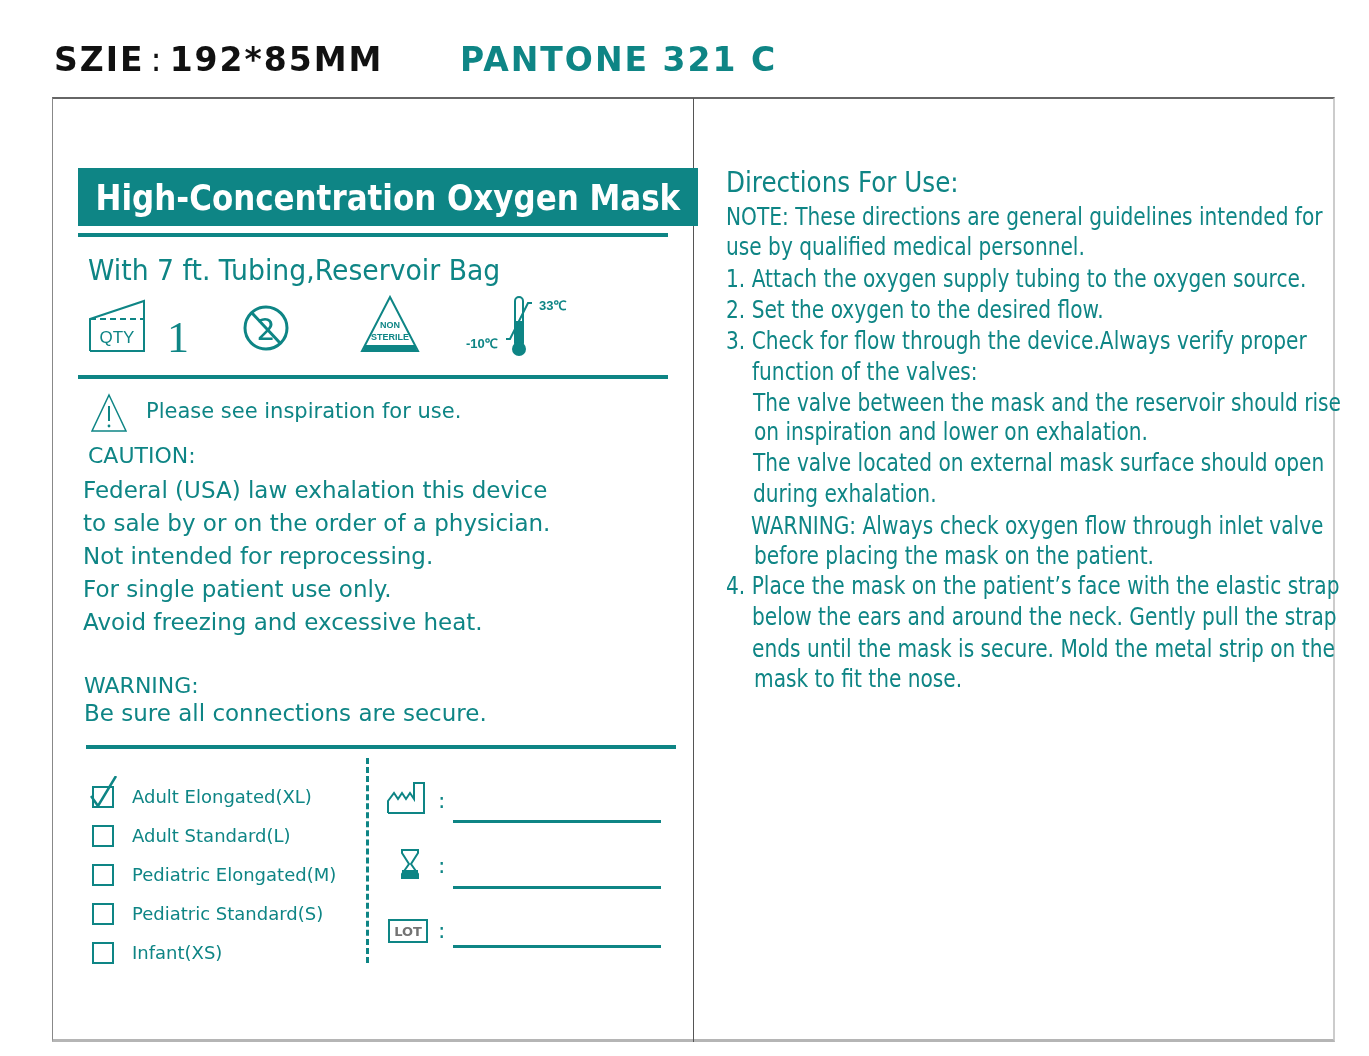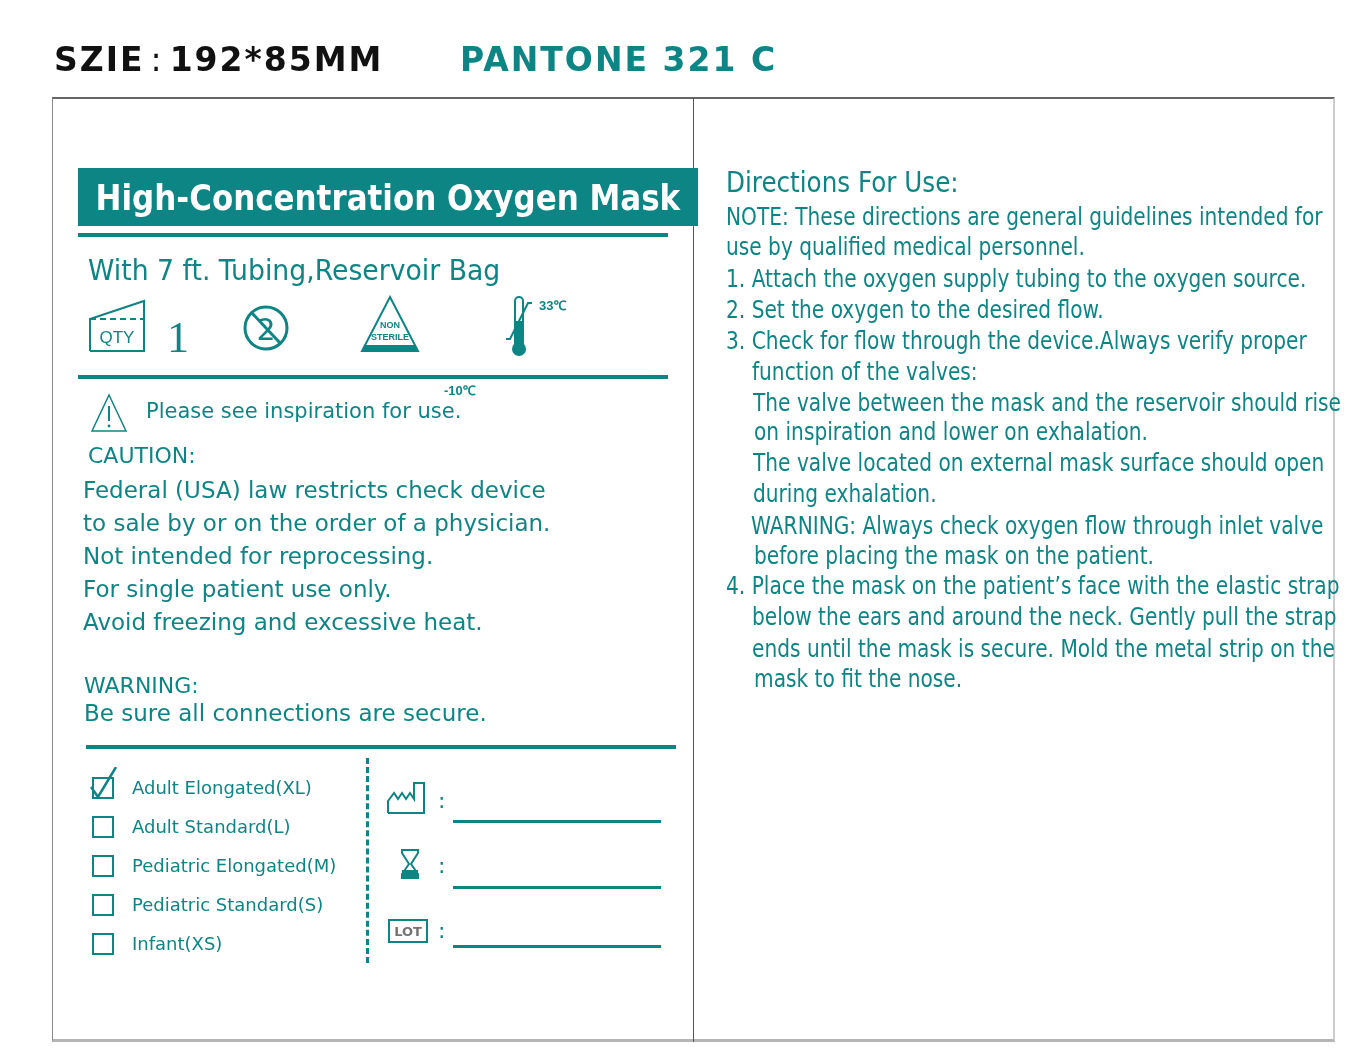--- a/index.html
+++ b/index.html
@@ -21,21 +21,21 @@
   .temp-lbl { font-family:"Liberation Sans", sans-serif; font-weight:bold; font-size:13px; color:var(--teal); }
 
   .teal-text { color:var(--teal); font-family:"DejaVu Sans", sans-serif; white-space:nowrap; }
   .see-dir { left:146px; top:399px; font-size:21px; }
   .caution-h { left:88px; top:443px; font-size:22px; }
   .caution-lines { left:83px; top:474px; font-size:23px; line-height:33px; }
   .warning-h { left:84px; top:673px; font-size:22px; }
   .warning-t { left:84px; top:700px; font-size:23px; }
 
   .size-list { left:92px; top:777px; }
-  .size-item { display:flex; height:39px; }
+  .size-item { display:flex; align-items:center; height:39px; }
   .cbox { width:22px; height:22px; border:2px solid var(--teal); box-sizing:border-box; position:relative; margin-right:18px; }
   .size-label { font-size:18px; color:var(--teal); font-family:"DejaVu Sans", sans-serif; }
   .dashed { left:366px; top:758px; height:205px; border-left:3px dashed var(--teal); }
   .colon-lbl { font-size:22px; color:var(--teal); font-family:"DejaVu Sans", sans-serif; }
   .fill-line { height:3px; background:var(--teal); width:208px; }
 
   .dir-title { left:726px; top:166px; font-size:28px; transform:scaleX(0.88); transform-origin:left; }
   .dir-line { font-size:24px; transform:scaleX(0.84); transform-origin:left; }
 </style>
 </head>
@@ -82,36 +82,36 @@
 </div>
 
 <div class="abs" style="left:506px; top:295px;">
   <svg width="40" height="64" viewBox="0 0 40 64">
     <rect x="9" y="2" width="8" height="50" rx="4" fill="none" stroke="#0e8585" stroke-width="2"></rect>
     <rect x="10" y="26" width="6" height="26" fill="#0e8585"></rect>
     <circle cx="13" cy="54" r="7" fill="#0e8585"></circle>
     <polyline points="26,8 22,8 4,44 0,44" fill="none" stroke="#0e8585" stroke-width="2"></polyline>
   </svg>
 </div>
-<div class="abs temp-lbl" style="left:444px; top:334px;margin-top:47px;">-10℃</div>
+<div class="abs temp-lbl" style="left:466px; top:334px;">-10℃</div>
 <div class="abs temp-lbl" style="left:539px; top:296px;">33℃</div>
 
 <div class="abs rule" style="left:78px; top:375px; width:590px;"></div>
 
 <div class="abs" style="left:90px; top:393px;">
   <svg width="38" height="40" viewBox="0 0 38 40">
     <polygon points="19,2 36,38 2,38" fill="none" stroke="#0e8585" stroke-width="1.5"></polygon>
     <line x1="19" y1="13" x2="19" y2="28" stroke="#0e8585" stroke-width="2"></line>
     <circle cx="19" cy="33" r="1.4" fill="#0e8585"></circle>
   </svg>
 </div>
 <div class="abs teal-text see-dir">Please see inspiration for use.</div>
 <div class="abs teal-text caution-h">CAUTION:</div>
 <div class="abs teal-text caution-lines">
-  <div>Federal (USA) law restricts check device</div>
+  <div>Federal (USA) law exhalation this device</div>
   <div>to sale by or on the order of a physician.</div>
   <div>Not intended for reprocessing.</div>
   <div>For single patient use only.</div>
   <div>Avoid freezing and excessive heat.</div>
 </div>
 <div class="abs teal-text warning-h">WARNING:</div>
 <div class="abs teal-text warning-t">Be sure all connections are secure.</div>
 
 <div class="abs rule" style="left:86px; top:745px; width:590px;"></div>
 

